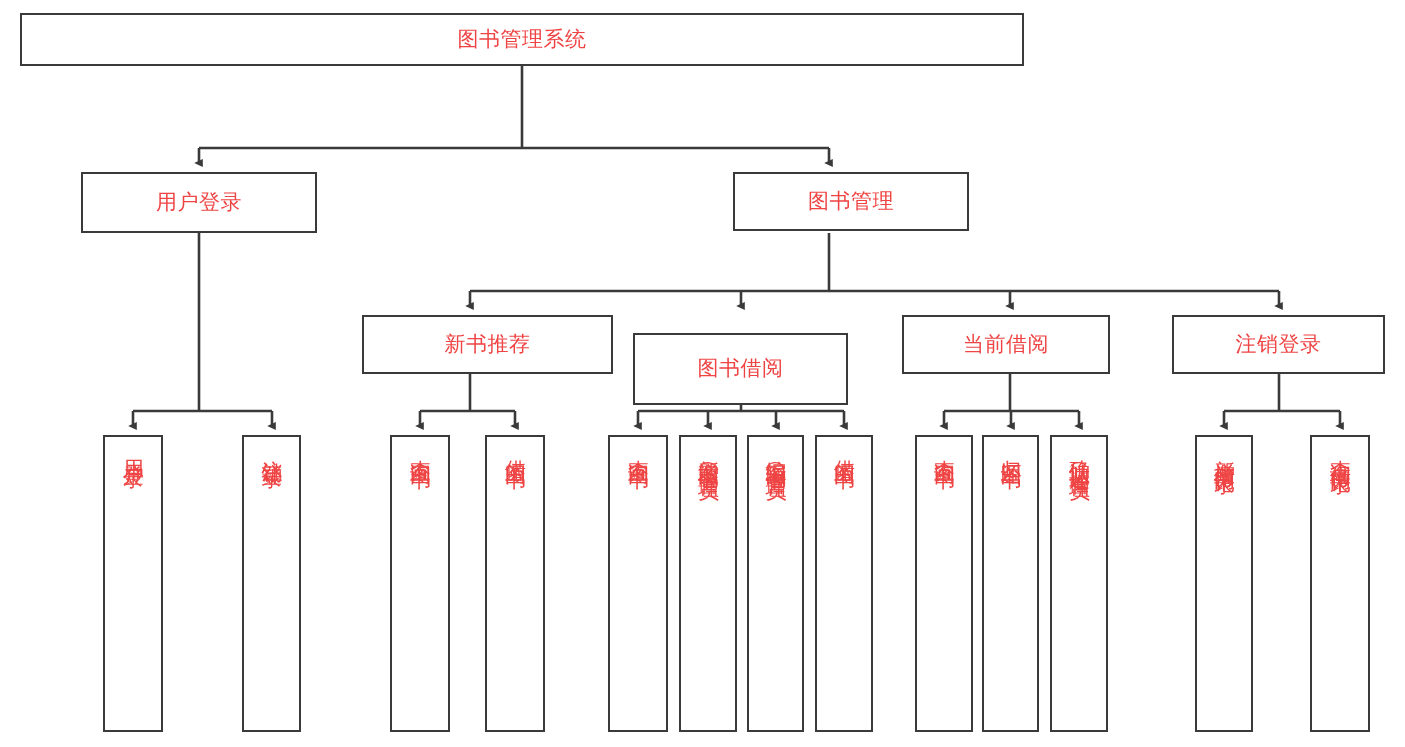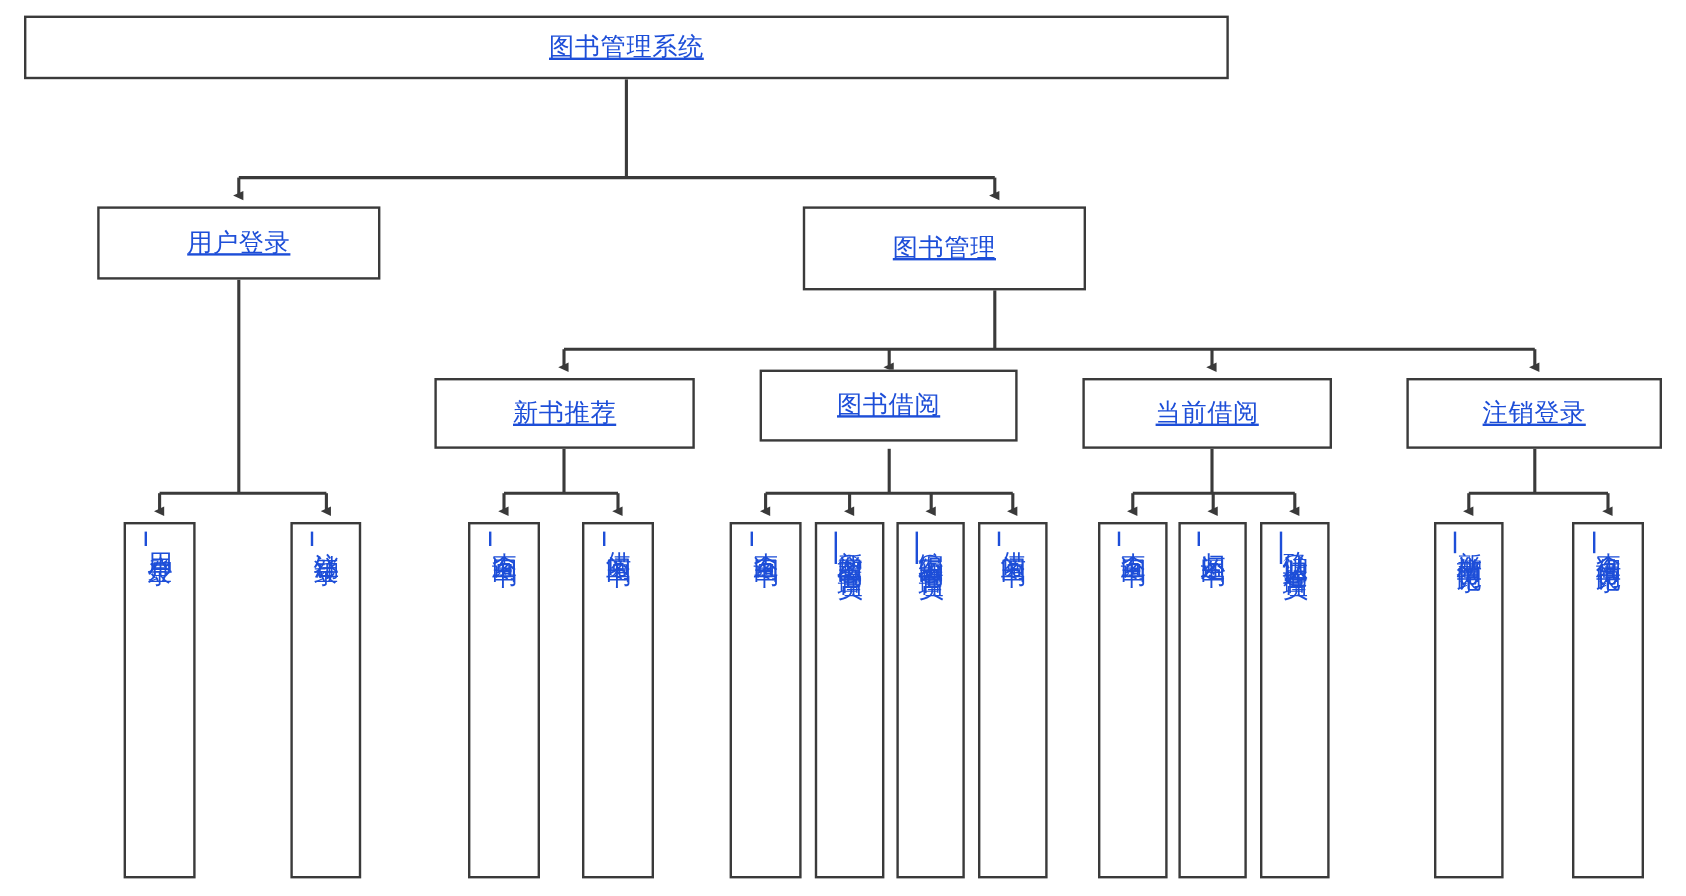--- a/index.html
+++ b/index.html
@@ -31,27 +31,26 @@
     position: absolute;
     box-sizing: border-box;
     background: #ffffff;
     border: 2.5px solid #3a3a3a;
     display: flex;
     align-items: center;
     justify-content: center;
     overflow: hidden;
   }
   .node-label {
-    color: #1d4ed8;
+    color: #ef4444;
     font-size: 21px;
     line-height: 1.12;
     letter-spacing: 0.5px;
     white-space: nowrap;
     text-align: left;
-    text-decoration: underline;
   }
   .node.vertical {
     align-items: flex-start;
     padding-top: 6px;
   }
   .node.vertical .node-label {
     writing-mode: vertical-rl;
     text-orientation: upright;
     white-space: nowrap;
     letter-spacing: 3px;
@@ -117,27 +116,27 @@
       </g>
   </svg>
 
   <div id="node-layer">
       <div class="node" style="left: 20px; top: 13px; width: 1004px; height: 53px;">
         <span class="node-label">图书管理系统</span>
       </div>
       <div class="node" style="left: 81px; top: 172px; width: 236px; height: 61px;">
         <span class="node-label">用户登录</span>
       </div>
-      <div class="node" style="left: 669px; top: 172px; width: 236px; height: 70px;">
+      <div class="node" style="left: 733px; top: 172px; width: 236px; height: 59px;">
         <span class="node-label">图书管理</span>
       </div>
-      <div class="node" style="left: 362px; top: 315px; width: 217px; height: 59px;">
+      <div class="node" style="left: 362px; top: 315px; width: 251px; height: 59px;">
         <span class="node-label">新书推荐</span>
       </div>
-      <div class="node" style="left: 633px; top: 308px; width: 215px; height: 60px;">
+      <div class="node" style="left: 633px; top: 333px; width: 215px; height: 72px;">
         <span class="node-label">图书借阅</span>
       </div>
       <div class="node" style="left: 902px; top: 315px; width: 208px; height: 59px;">
         <span class="node-label">当前借阅</span>
       </div>
       <div class="node" style="left: 1172px; top: 315px; width: 213px; height: 59px;">
         <span class="node-label">注销登录</span>
       </div>
       <div class="node vertical" style="left: 103px; top: 435px; width: 60px; height: 297px;">
         <span class="node-label">用户登录</span>

